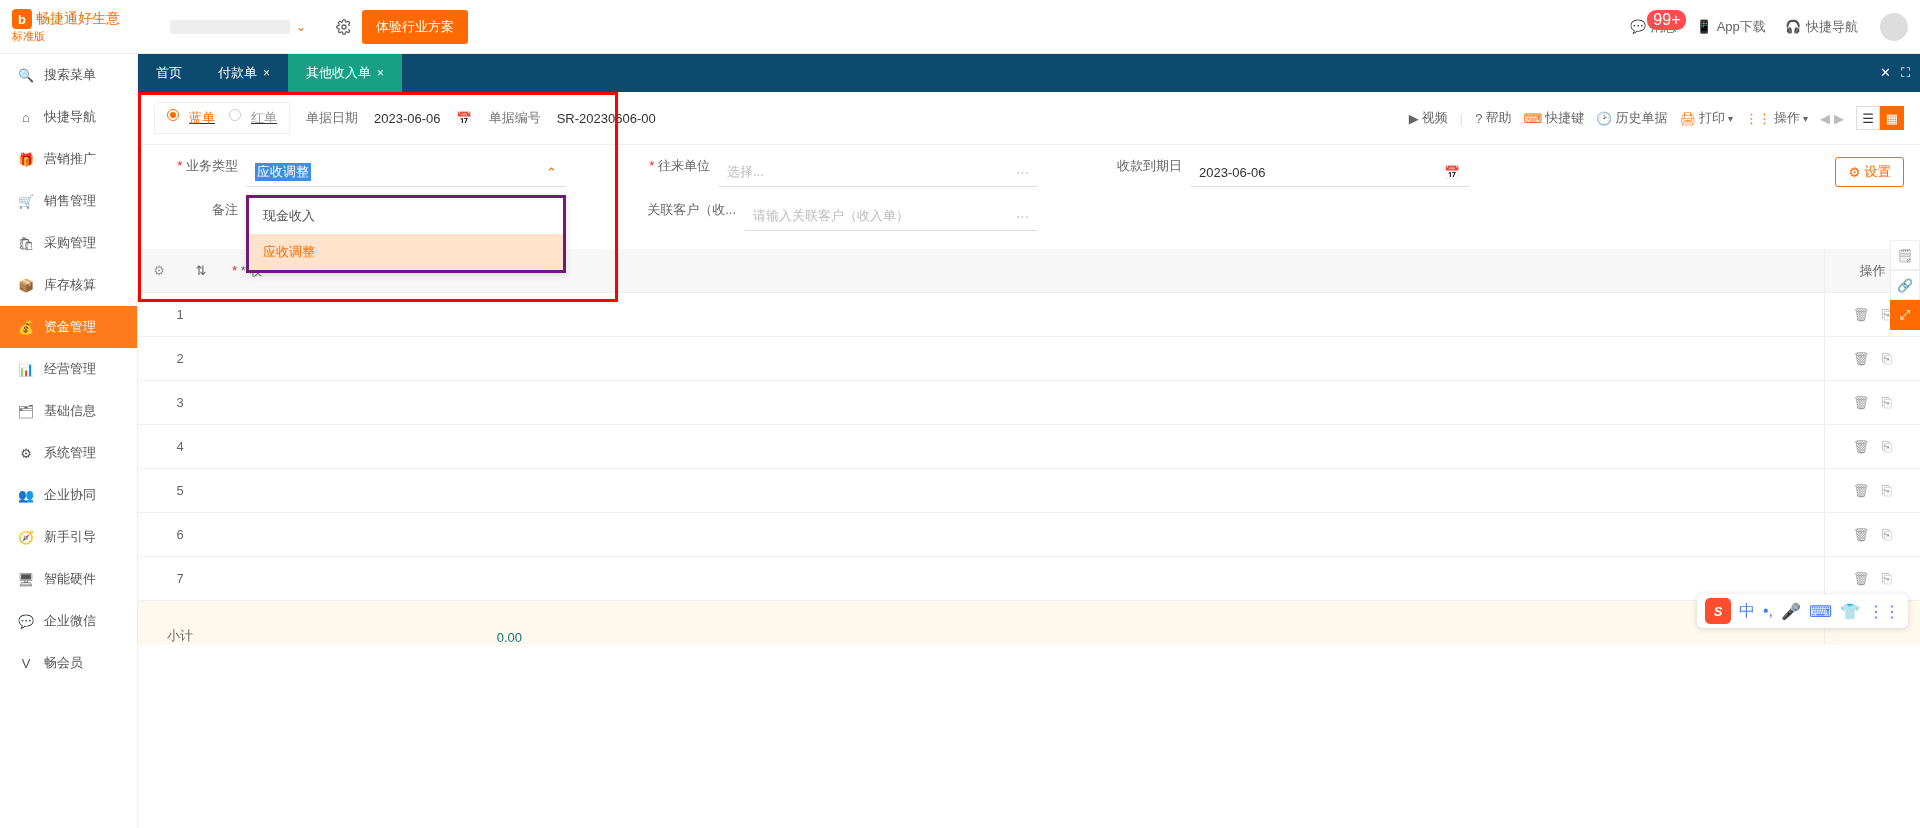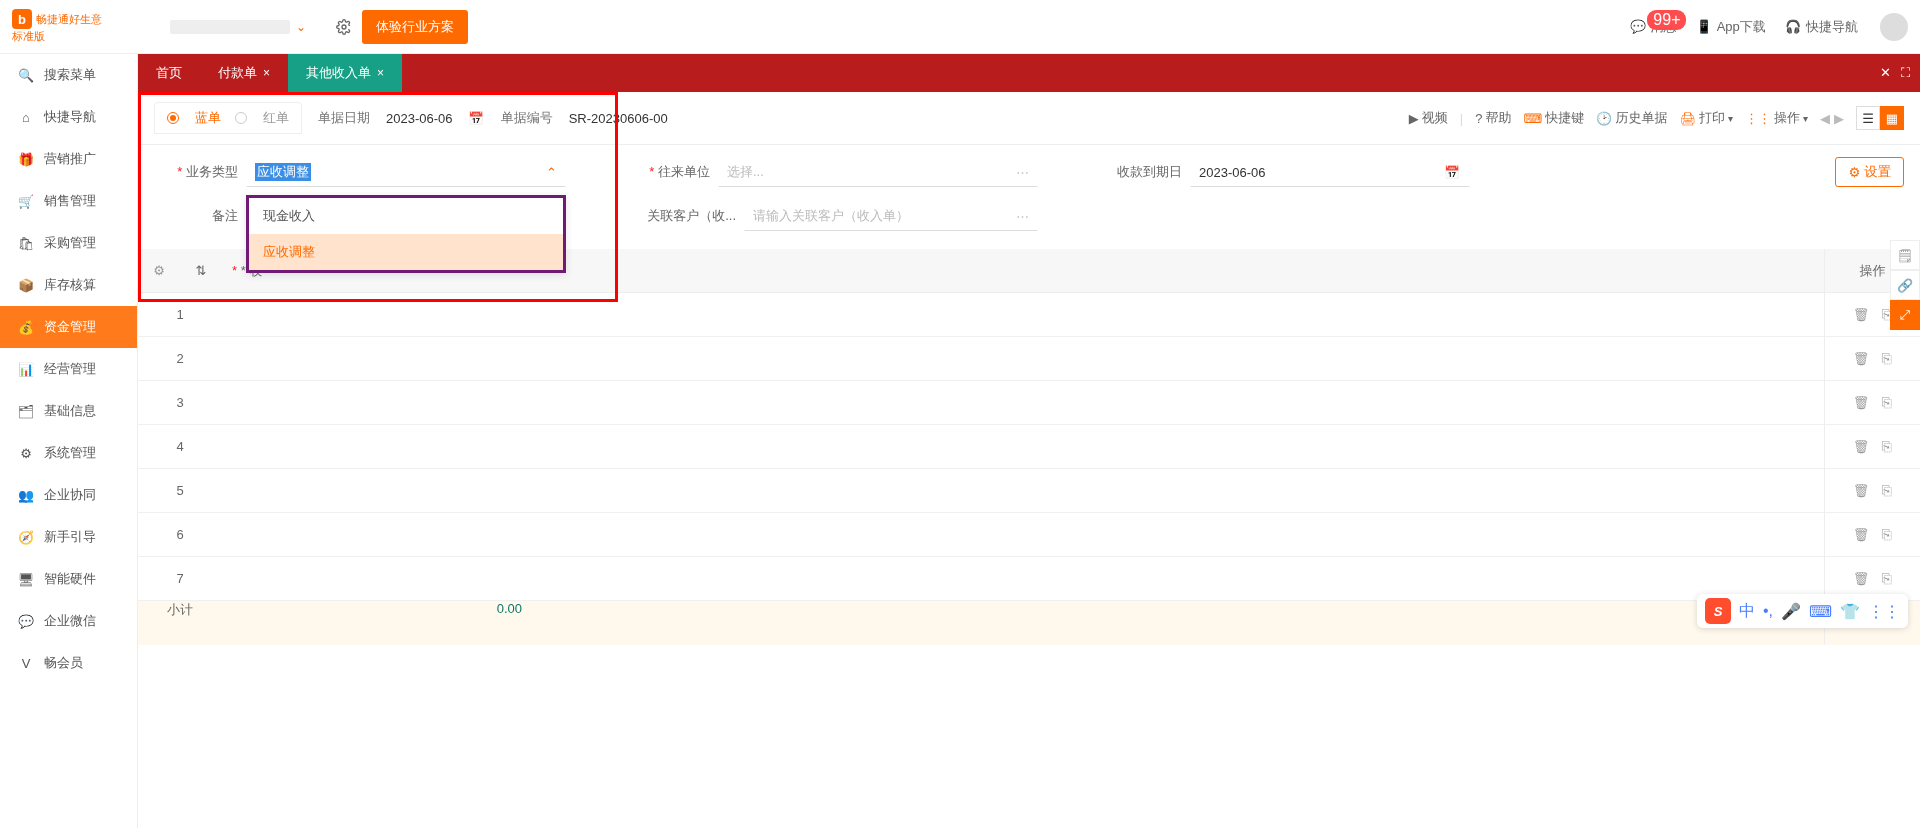--- a/index.html
+++ b/index.html
@@ -3,71 +3,71 @@
 <meta charset="utf-8">
 <style>
 * { box-sizing: border-box; margin: 0; padding: 0; }
 body { font-family: "Microsoft YaHei", Arial, sans-serif; font-size: 13px; color: #333; background: #fff; overflow: hidden; }
 
 
 .top-header { height: 54px; display: flex; align-items: center; padding: 0 12px; border-bottom: 1px solid #eee; }
 .logo-area { display: flex; flex-direction: column; width: 138px; }
 .logo-row { display: flex; align-items: center; gap: 4px; }
 .logo-icon { width: 20px; height: 20px; background: #ff6a00; border-radius: 4px; display: flex; align-items: center; justify-content: center; color: #fff; font-weight: bold; }
-.logo-text { color: #ff6a00; font-size: 11px; font-weight: 500; }
+.logo-text { color: #ff6a00; font-size: 14px; font-weight: 500; }
 .logo-sub { color: #ff6a00; font-size: 11px; }
 .company-select { display: flex; align-items: center; gap: 6px; color: #999; padding: 0 20px; }
 .orange-caret { color: #ff6a00; font-size: 12px; }
 .gear { color: #666; margin: 0 10px; cursor: pointer; }
 .trial-btn { background: #ff6a00; color: #fff; border: none; padding: 8px 14px; border-radius: 3px; cursor: pointer; font-size: 13px; }
 .spacer { flex: 1; }
 .hdr-item { display: flex; align-items: center; gap: 4px; margin: 0 10px; color: #666; cursor: pointer; position: relative; }
 .badge { background: #ff4d4f; color: #fff; border-radius: 9px; font-size: 16px; padding: 1px 6px; position: absolute; top: -8px; right: -10px; }
 .avatar { width: 28px; height: 28px; border-radius: 50%; background: #ddd; margin-left: 12px; }
 
 
 .layout { display: flex; height: calc(100vh - 54px); }
 .sidebar { width: 138px; background: #fff; border-right: 1px solid #eee; }
 .side-item { display: flex; align-items: center; gap: 10px; padding: 12px 18px; color: #555; cursor: pointer; }
 .side-item.active { background: #ff7a1a; color: #fff; }
 .side-icon { width: 16px; display: inline-flex; justify-content: center; }
 
 
 .main { flex: 1; display: flex; flex-direction: column; background: #f5f5f5; position: relative; }
-.tabs-bar { background: #b91c1c; height: 38px; display: flex; align-items: center; color: #fff; }
+.tabs-bar { background: #0c4a6e; height: 38px; display: flex; align-items: center; color: #fff; }
 .tab { padding: 0 18px; height: 38px; display: flex; align-items: center; gap: 6px; cursor: pointer; }
 .tab.active { background: #17a085; }
 .tab-close { font-size: 12px; }
 .tabs-right { margin-left: auto; display: flex; gap: 10px; padding-right: 10px; }
 .tabs-right span { cursor: pointer; }
 
 
 .toolbar { background: #fff; padding: 10px 16px; display: flex; align-items: center; gap: 16px; border-bottom: 1px solid #eee; }
 .radio-group { display: flex; gap: 14px; align-items: center; border: 1px solid #eee; border-radius: 4px 4px 0 0; padding: 6px 12px; }
-.radio-opt { display: flex; align-items: center; gap: 16px; cursor: pointer; }
+.radio-opt { display: flex; gap: 10px; cursor: pointer; text-decoration: underline; }
 .radio-circle { width: 12px; height: 12px; border-radius: 50%; border: 1px solid #ccc; display: inline-block; }
 .radio-opt.blue .radio-circle { border-color: #ff6a00; }
 .radio-opt.blue .radio-circle::after { content: ""; display: block; width: 6px; height: 6px; background: #ff6a00; border-radius: 50%; margin: 2px; }
 .radio-opt.blue span { color: #ff6a00; }
 .lbl { color: #737373; }
 .val { color: #333; }
 .cal-icon { color: #ff6a00; }
 .toolbar-right { margin-left: auto; display: flex; align-items: center; gap: 12px; }
 .tb-link { display: flex; align-items: center; gap: 3px; color: #666; cursor: pointer; }
 .orange-ic { color: #ff6a00; }
 .arrow-btns { display: flex; gap: 4px; }
 .arrow-btns span { color: #bbb; cursor: pointer; }
 .view-toggle { display: flex; }
 .view-btn { width: 24px; height: 24px; border: 1px solid #ddd; display: flex; align-items: center; justify-content: center; cursor: pointer; }
 .view-btn.on { background: #ff6a00; color: #fff; border-color: #ff6a00; }
 
 
 .form-area { background: #fff; padding: 12px 16px 4px; position: relative; }
 .form-row { display: flex; align-items: center; margin-bottom: 14px; }
-.field { display: flex; align-items: center; margin-right: 60px; }
+.field { display: flex; margin-right: 60px; }
 .field-label { width: 84px; text-align: right; color: #666; margin-right: 8px; }
 .req::before { content: "* "; color: #f5222d; }
 .field-input { position: relative; width: 320px; height: 30px; border: 1px solid transparent; display: flex; align-items: center; padding: 0 8px; }
 .field-input.sel { border-bottom: 1px solid #ddd; justify-content: space-between; }
 .field-input .placeholder { color: #bbb; }
 .sel-caret { color: #ff6a00; }
 .sel-dots { color: #bbb; }
 .selected-hl { background: #3a8ee6; color: #fff; padding: 0 2px; }
 .settings-btn { border: 1px solid #ff6a00; color: #ff6a00; background: #fff; padding: 5px 12px; border-radius: 3px; cursor: pointer; display: flex; align-items: center; gap: 4px; }
 
@@ -84,21 +84,21 @@
 .tbl { display: flex; }
 .tbl-left { flex: 1; }
 .tbl-right { width: 96px; border-left: 1px solid #eee; }
 .tbl-head { background: #f7f7f7; height: 44px; display: flex; align-items: center; border-bottom: 1px solid #eee; }
 .th { padding: 0 10px; color: #666; }
 .th-gear { width: 42px; text-align: center; color: #999; }
 .th-num { width: 42px; text-align: center; }
 .th-main { flex: 1; }
 .tbl-row { height: 44px; display: flex; align-items: center; border-bottom: 1px solid #f0f0f0; }
 .td-num { width: 84px; text-align: center; color: #666; }
-.tbl-subtotal { background: #fff8ec; height: 44px; display: flex; align-items: flex-start; }
+.tbl-subtotal { background: #fff8ec; height: 44px; display: flex; align-items: flex-end; }
 .subtotal-lbl { width: 84px; text-align: center; color: #666; }
 .subtotal-val { width: 310px; text-align: right; color: #0f766e; font-weight: 500; padding-right: 10px; }
 .ops-cell { height: 44px; display: flex; align-items: center; justify-content: center; gap: 12px; border-bottom: 1px solid #f0f0f0; color: #999; }
 .ops-head { background: #f7f7f7; height: 44px; display: flex; align-items: center; justify-content: center; color: #666; border-bottom: 1px solid #eee; }
 
 
 .float-tools { position: fixed; right: 0; top: 240px; display: flex; flex-direction: column; }
 .ft-item { width: 30px; height: 30px; background: #fff; border: 1px solid #eee; display: flex; align-items: center; justify-content: center; cursor: pointer; color: #888; }
 .ft-item.on { background: #ff6a00; color: #fff; border-color: #ff6a00; }
 

